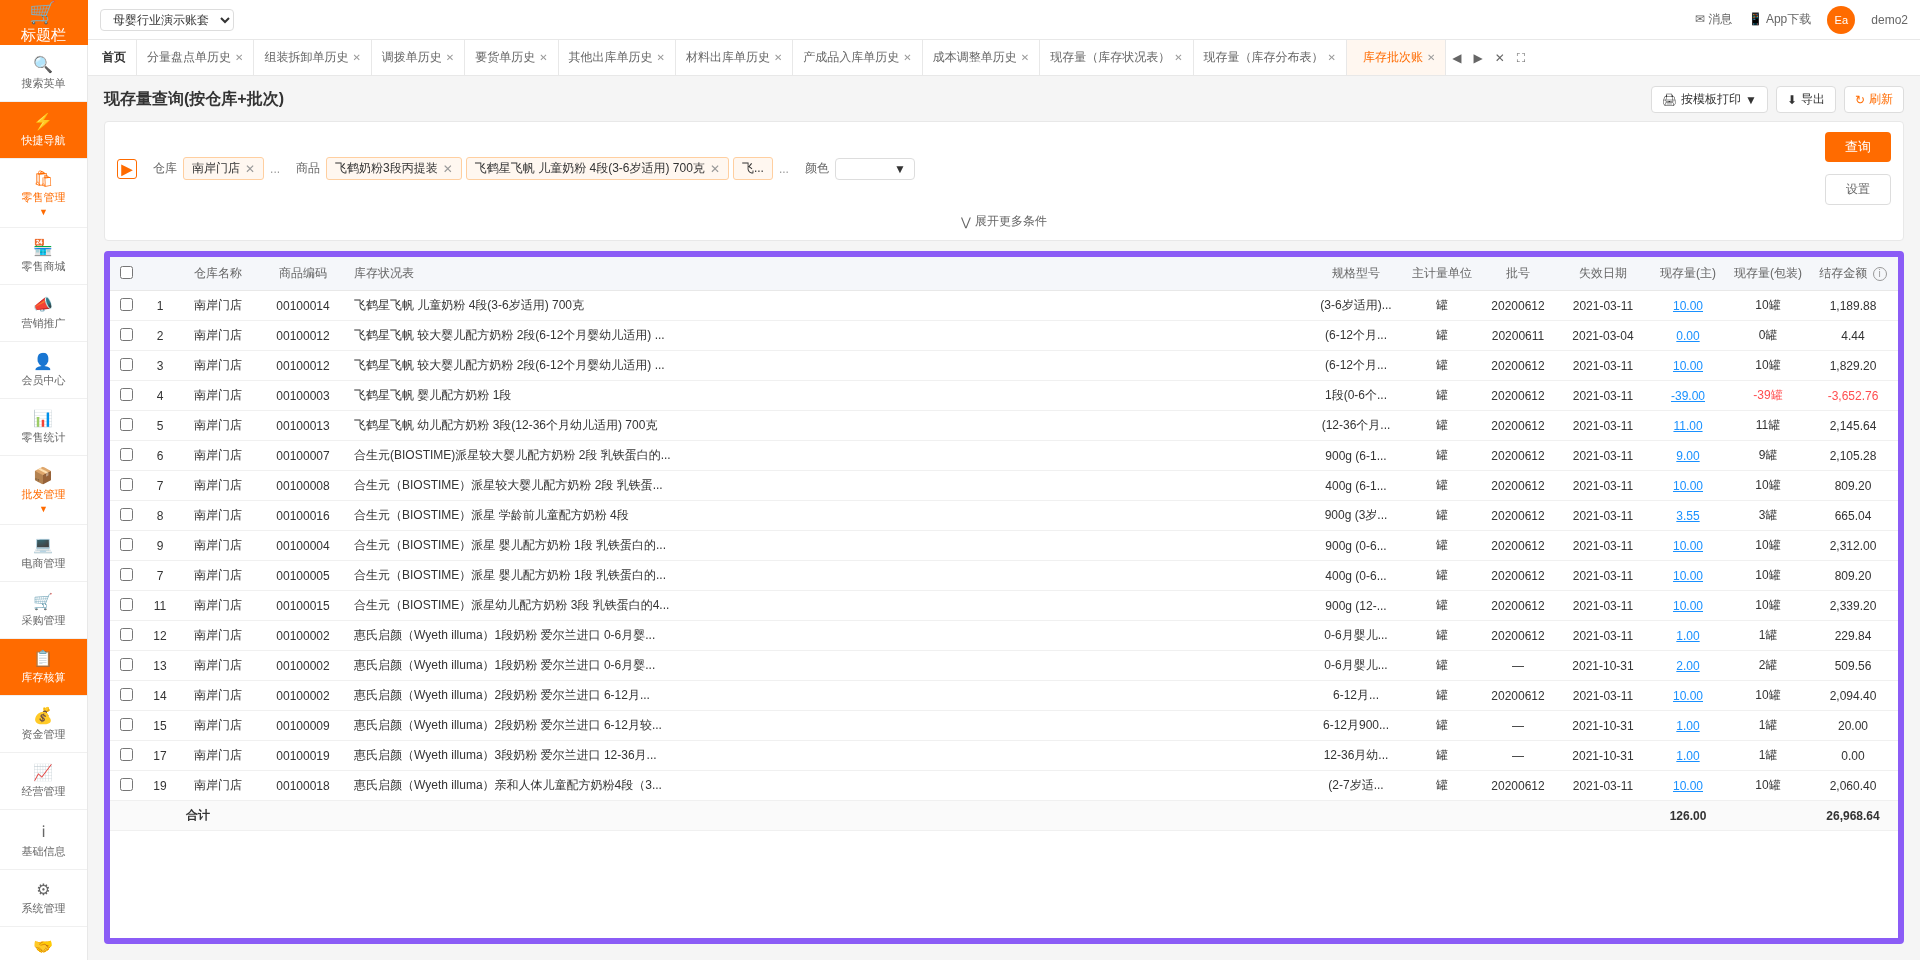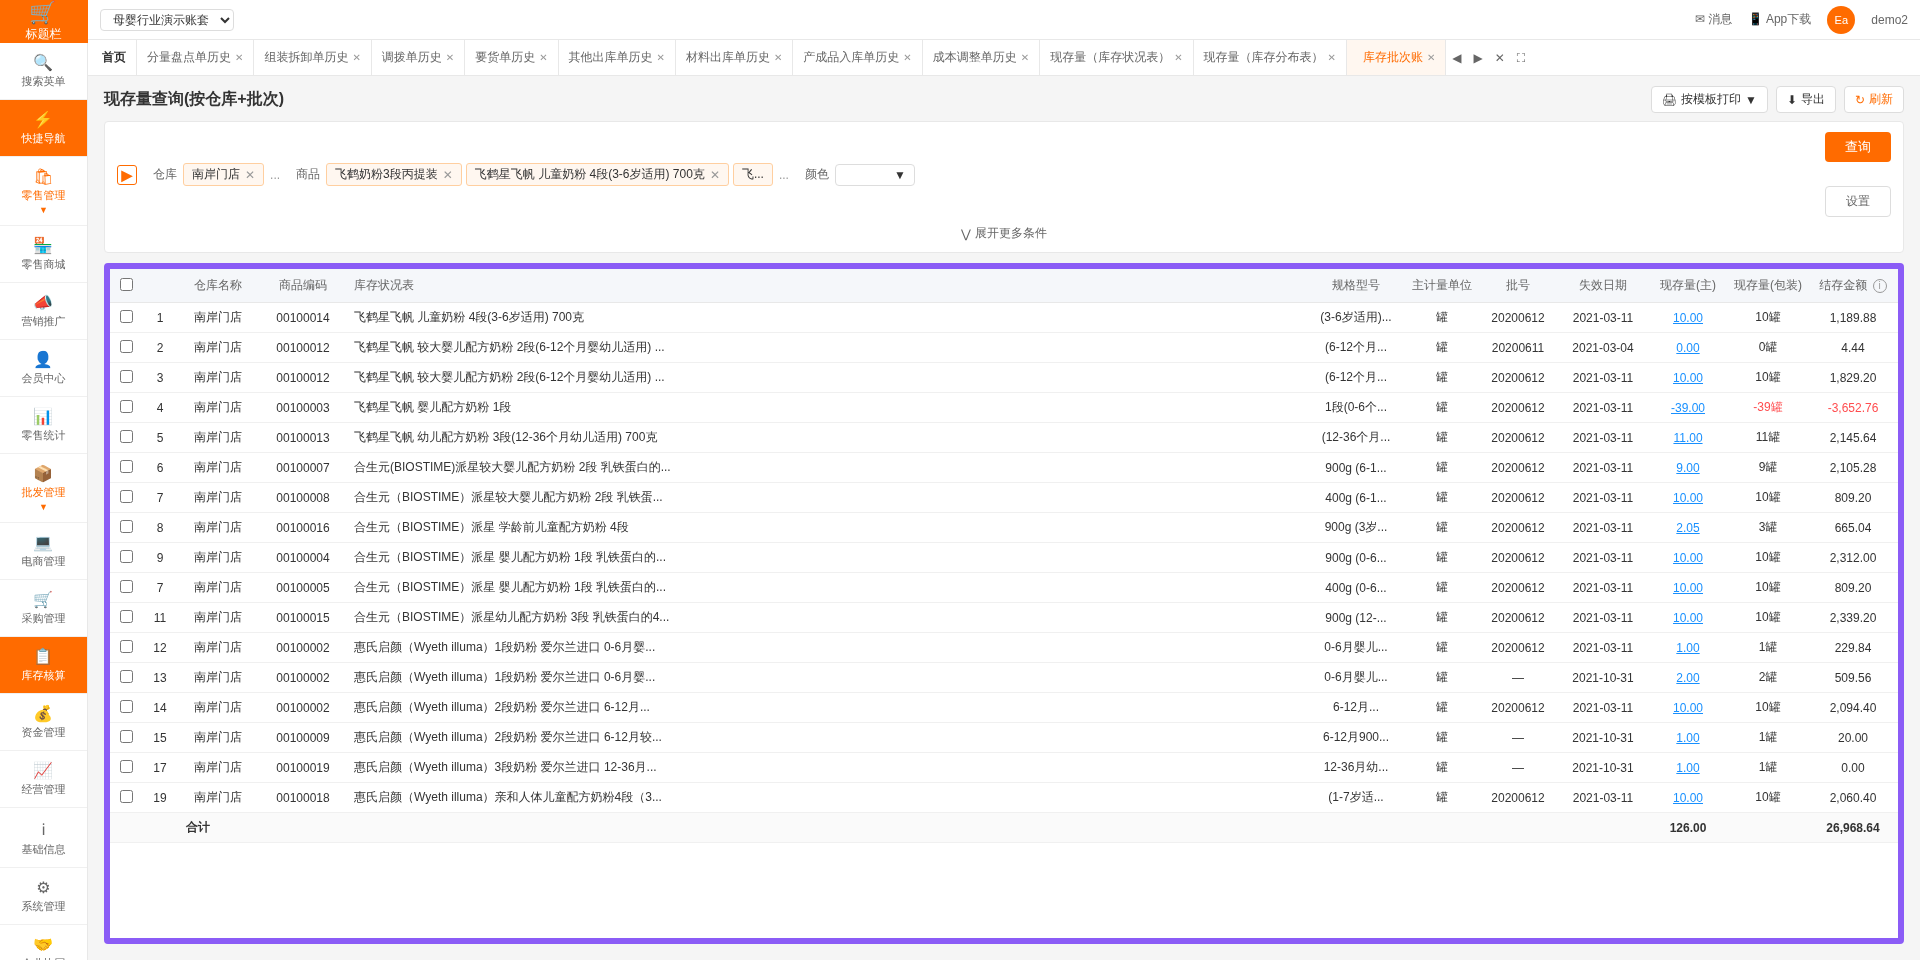--- a/index.html
+++ b/index.html
@@ -48,21 +48,21 @@
     .filter-area { background: #fff; margin: 0 16px; border-radius: 4px; padding: 10px 12px; border: 1px solid #e8e8e8; }
     .filter-row { display: flex; align-items: center; gap: 16px; flex-wrap: wrap; }
     .filter-item { display: flex; align-items: center; gap: 6px; font-size: 12px; }
     .filter-label { color: #666; white-space: nowrap; text-align: center; }
     .filter-tags { display: flex; align-items: center; gap: 4px; flex-wrap: wrap; }
     .filter-tag { display: flex; align-items: center; gap: 3px; background: #fff7f0; border: 1px solid #ffcfa0; border-radius: 3px; padding: 2px 8px; font-size: 12px; color: #333; }
     .filter-tag .tag-close { color: #999; cursor: pointer; margin-left: 2px; }
     .filter-ellipsis { color: #999; cursor: pointer; }
     .filter-expand { display: flex; align-items: center; justify-content: center; margin-top: 8px; color: #666; font-size: 12px; cursor: pointer; gap: 4px; }
     .btn-query { background: #ff6b00; color: #fff; border: none; border-radius: 4px; padding: 6px 20px; font-size: 13px; cursor: pointer; }
-    .btn-settings { background: #fff; color: #666; border: 1px solid #ddd; border-radius: 4px; padding: 6px 12px; font-size: 12px; cursor: pointer; margin-top: 20px; display: block; width: 100%; }
+    .btn-settings { background: #fff; color: #666; border: 1px solid #ddd; border-radius: 4px; padding: 6px 12px; font-size: 12px; cursor: pointer; margin-top: 8px; display: block; width: 100%; }
     .query-btns { display: flex; flex-direction: column; align-items: stretch; gap: 4px; }
 
     
     .table-area { flex: 1; margin: 10px 16px 16px 16px; background: #fff; border-radius: 4px; border: 6px solid #8b5cf6; overflow: auto; }
     table { width: 100%; border-collapse: collapse; font-size: 12px; }
     thead tr { background: #f5f7fa; }
     thead th { padding: 8px 6px; text-align: center; font-weight: normal; color: #666; border-bottom: 1px solid #e8e8e8; white-space: nowrap; position: sticky; top: 0; background: #f5f7fa; z-index: 1; }
     tbody tr { border-bottom: 1px solid #f0f0f0; }
     tbody tr.total-row { background: #fafafa; font-weight: bold; }
     tbody td { padding: 6px 6px; text-align: center; color: #333; white-space: nowrap; }
@@ -90,21 +90,21 @@
     .info-icon { display: inline-flex; align-items: center; justify-content: center; width: 14px; height: 14px; border: 1px solid #999; border-radius: 50%; color: #999; font-size: 10px; cursor: pointer; margin-left: 2px; }
 
     .scrollbar-v { overflow-y: auto; }
   </style>
 </head>
 <body>
 
 <div class="sidebar">
   <div class="sidebar-logo">
     <span style="font-size:22px;">🛒</span>
-    <span style="font-size:12px;">标题栏</span>
+    <span style="font-size:15px;">标题栏</span>
   </div>
   <div class="sidebar-nav-item">
     <span class="nav-icon">🔍</span>
     <span>搜索英单</span>
   </div>
   <div class="sidebar-nav-item sidebar-quick">
     <span class="nav-icon">⚡</span>
     <span>快捷导航</span>
   </div>
   <div class="sidebar-nav-item" style="color:#ff6b00;">
@@ -468,21 +468,21 @@
       <input type="checkbox" style="">
     </td>
     <td class="col-idx">8</td>
     <td class="col-warehouse">南岸门店</td>
     <td class="col-code">00100016</td>
     <td class="col-name text-left">合生元（BIOSTIME）派星 学龄前儿童配方奶粉 4段</td>
     <td class="col-spec">900g (3岁...</td>
     <td class="col-unit">罐</td>
     <td class="col-batch">20200612</td>
     <td class="col-expire">2021-03-11</td>
-    <td class="col-qty-main link ">2.05</td>
+    <td class="col-qty-main link ">3.55</td>
     <td class="col-qty-pkg ">3罐</td>
     <td class="col-balance ">665.04</td>
   </tr>
             <tr>
     <td class="col-checkbox">
       <input type="checkbox" style="">
     </td>
     <td class="col-idx">9</td>
     <td class="col-warehouse">南岸门店</td>
     <td class="col-code">00100004</td>
@@ -608,21 +608,21 @@
     <td class="col-balance ">0.00</td>
   </tr>
             <tr>
     <td class="col-checkbox">
       <input type="checkbox" style="">
     </td>
     <td class="col-idx">19</td>
     <td class="col-warehouse">南岸门店</td>
     <td class="col-code">00100018</td>
     <td class="col-name text-left">惠氏启颜（Wyeth illuma）亲和人体儿童配方奶粉4段（3...</td>
-    <td class="col-spec">(1-7岁适...</td>
+    <td class="col-spec">(2-7岁适...</td>
     <td class="col-unit">罐</td>
     <td class="col-batch">20200612</td>
     <td class="col-expire">2021-03-11</td>
     <td class="col-qty-main link ">10.00</td>
     <td class="col-qty-pkg ">10罐</td>
     <td class="col-balance ">2,060.40</td>
   </tr>
             <tr class="total-row">
   <td></td>
   <td></td>

